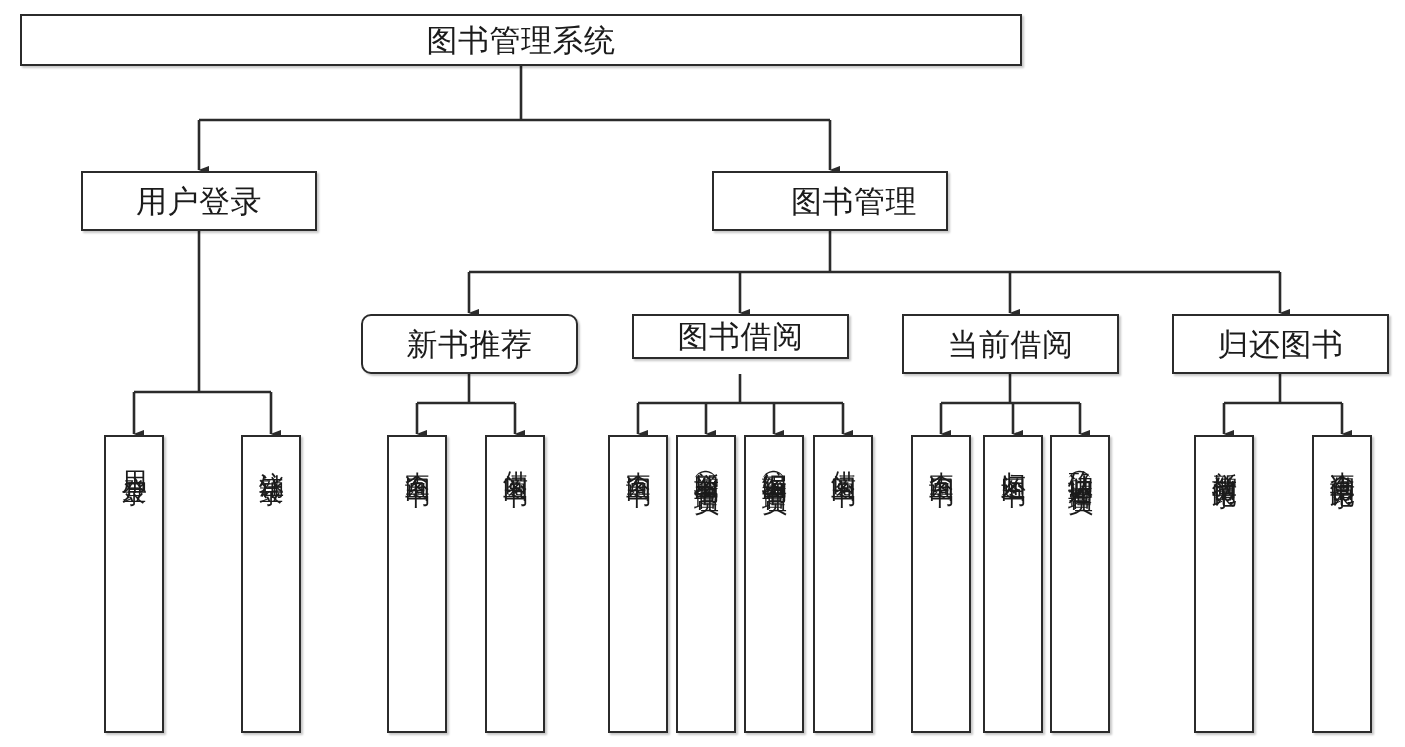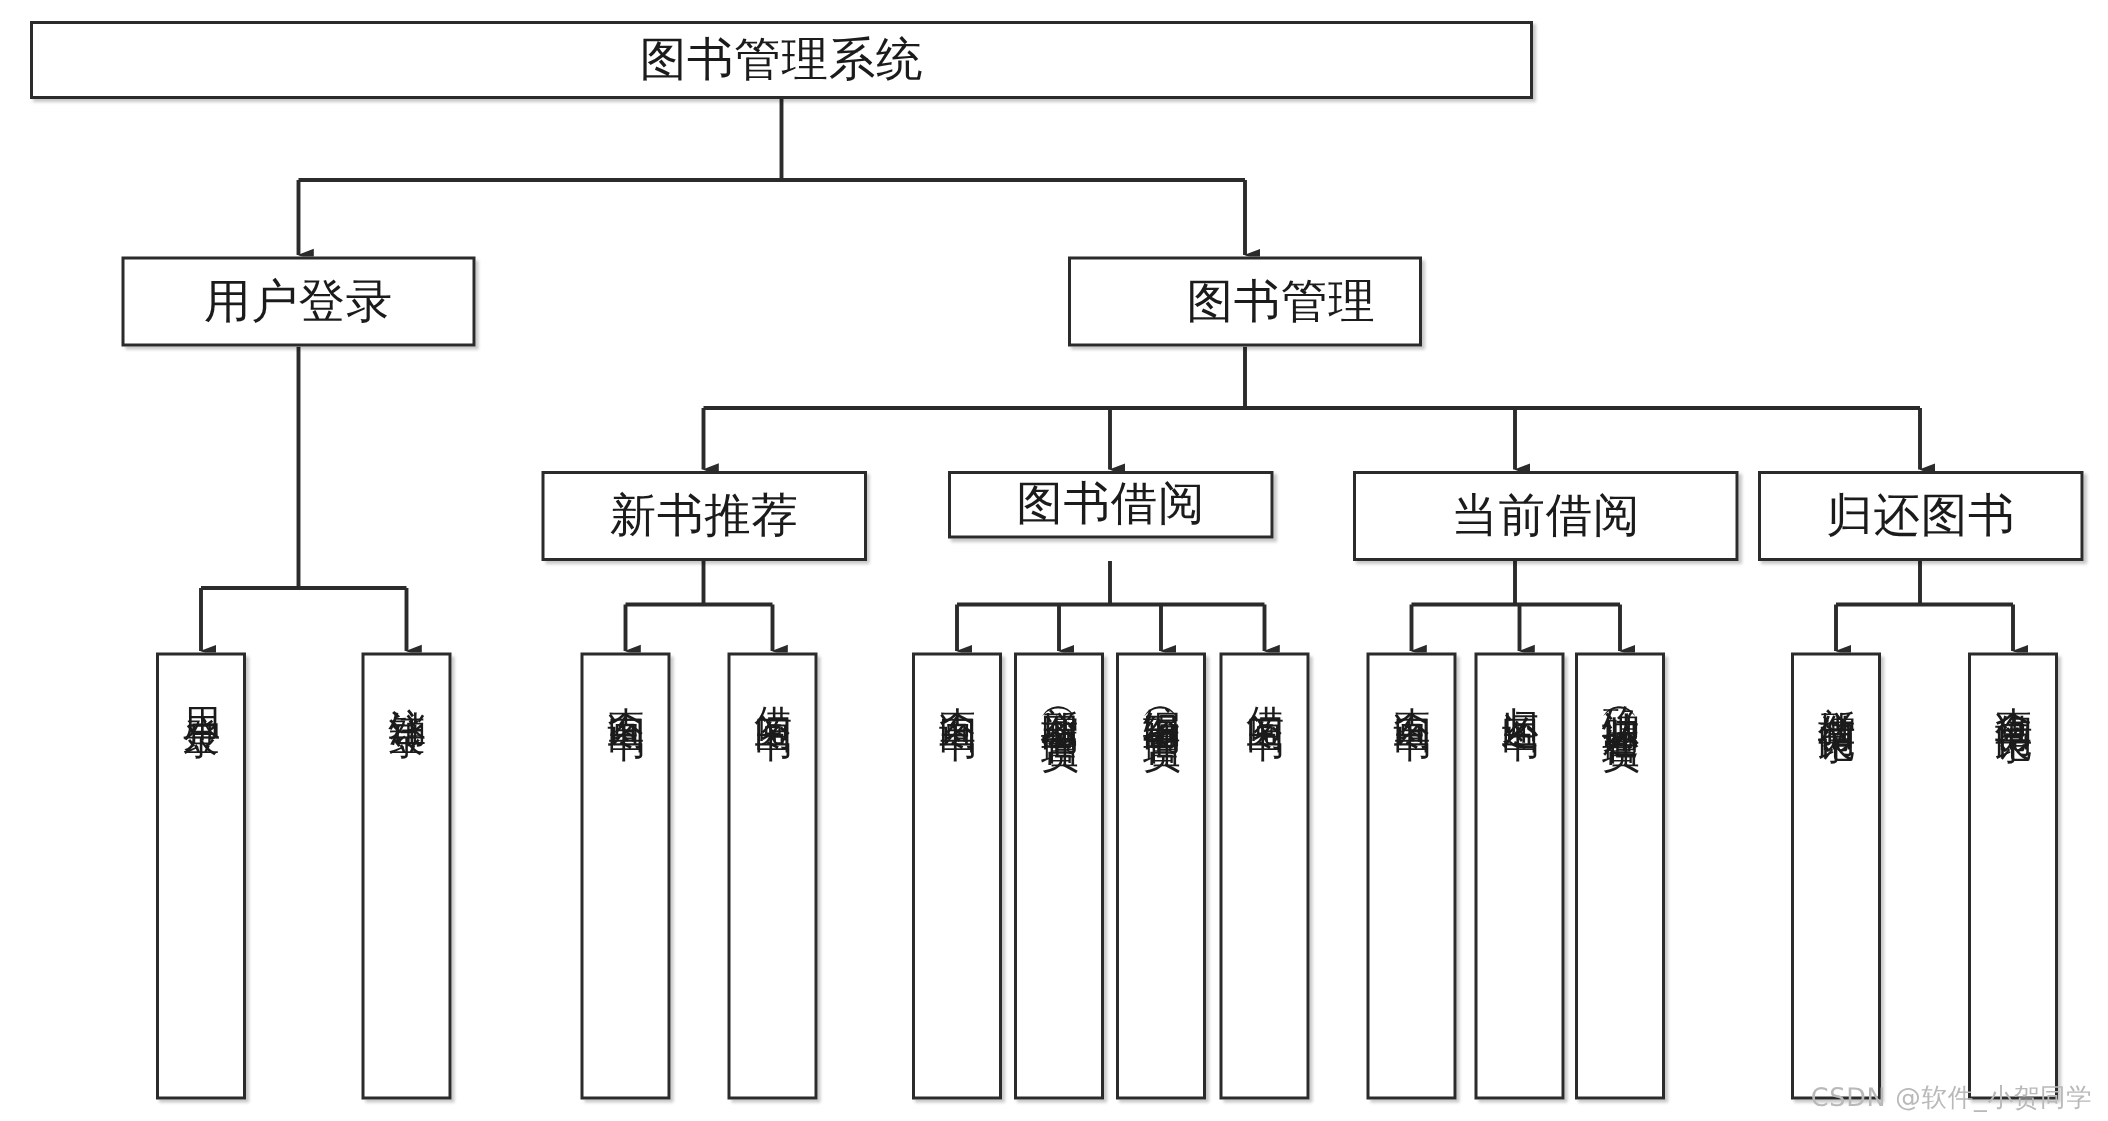--- a/index.html
+++ b/index.html
@@ -137,27 +137,27 @@
   <div id="nodes-layer">
       <div class="node horizontal" style="left: 20px; top: 14px; width: 1002px; height: 52px;">
         <span class="node-label">图书管理系统</span>
       </div>
       <div class="node horizontal" style="left: 81px; top: 171px; width: 236px; height: 60px;">
         <span class="node-label">用户登录</span>
       </div>
       <div class="node horizontal" style="left: 712px; top: 171px; width: 236px; height: 60px; padding-left: 48px;">
         <span class="node-label">图书管理</span>
       </div>
-      <div class="node horizontal" style="left: 361px; top: 314px; width: 217px; height: 60px;">
+      <div class="node horizontal" style="left: 361px; top: 314px; width: 217px; height: 60px; border-radius: 10px;">
         <span class="node-label">新书推荐</span>
       </div>
       <div class="node horizontal" style="left: 632px; top: 314px; width: 217px; height: 45px;">
         <span class="node-label">图书借阅</span>
       </div>
-      <div class="node horizontal" style="left: 902px; top: 314px; width: 257px; height: 60px;">
+      <div class="node horizontal" style="left: 902px; top: 314px; width: 217px; height: 60px;">
         <span class="node-label">当前借阅</span>
       </div>
       <div class="node horizontal" style="left: 1172px; top: 314px; width: 217px; height: 60px;">
         <span class="node-label">归还图书</span>
       </div>
       <div class="node vertical" style="left: 104px; top: 435px; width: 60px; height: 298px;">
         <span class="node-label">用户登录</span>
       </div>
       <div class="node vertical" style="left: 241px; top: 435px; width: 60px; height: 298px;">
         <span class="node-label">注销登录</span>
@@ -190,14 +190,13 @@
         <span class="node-label">确认归还（管理员）</span>
       </div>
       <div class="node vertical tall-label" style="left: 1194px; top: 435px; width: 60px; height: 298px;">
         <span class="node-label">新增借阅记录</span>
       </div>
       <div class="node vertical tall-label" style="left: 1312px; top: 435px; width: 60px; height: 298px;">
         <span class="node-label">查询借阅记录</span>
       </div>
     </div>
 
-  <div id="watermark">CSDN @软件_小贺同学</div>
 </div>
 
 </body></html>

